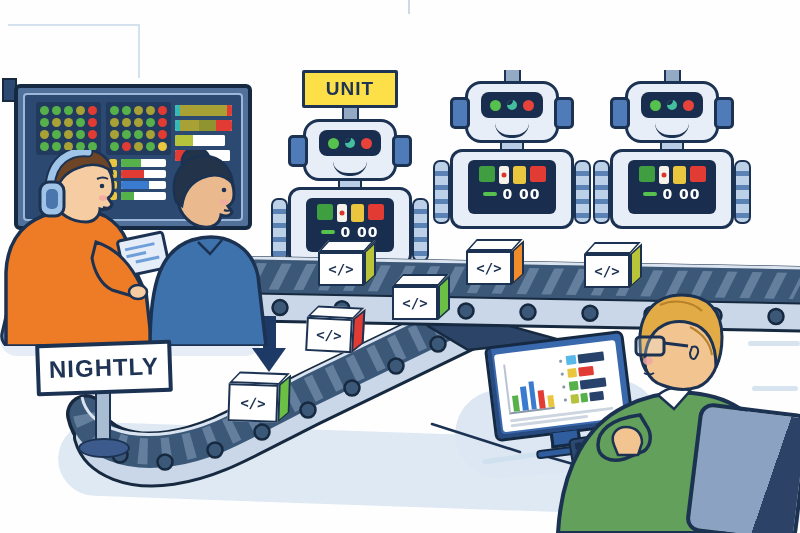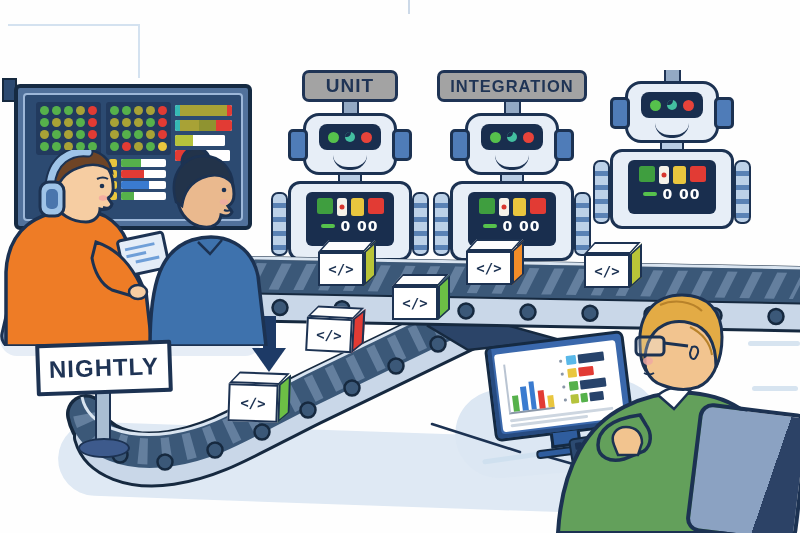--- a/index.html
+++ b/index.html
@@ -33,21 +33,21 @@
   .wbar span{height:100%;}
   .mini{position:absolute;left:84px;top:64px;}
   .mrow{display:flex;align-items:center;gap:4px;margin-bottom:3px;height:8px;}
   .mrow .sq{width:8px;height:8px;border-radius:2px;background:#e9c63e;flex:0 0 auto;}
   .mrow .track{width:45px;height:8px;background:#fff;border-radius:2px;overflow:hidden;}
   .mrow .fill{display:block;height:100%;}
 
   
   .robot{position:absolute;top:70px;width:150px;display:flex;flex-direction:column;align-items:center;z-index:10;}
   .r0{left:275px;} .r1{left:437px;} .r2{left:597px;}
-  .sign{background:#a3a3a3;border:3.5px solid #1f3455;color:#1f3455;font-weight:800;font-size:19px;letter-spacing:1px;padding:10px 10px;border-radius:7px;display:flex;justify-content:center;align-items:center;box-sizing:border-box;height:32px;}
+  .sign{background:#fde047;border:3.5px solid #1f3455;color:#1f3455;font-weight:800;font-size:19px;letter-spacing:1px;padding:16px 10px;border-radius:2px;display:flex;justify-content:center;align-items:center;box-sizing:border-box;height:32px;}
   .r0 .sign{min-width:96px;} .r1 .sign{font-size:16.5px;min-width:138px;} .r2 .sign{min-width:112px;}
   .sign-post{width:13px;height:11px;background:#93a9c4;border-left:2.5px solid #1f3455;border-right:2.5px solid #1f3455;}
   .head{position:relative;width:88px;height:56px;background:#e7eef7;border:3px solid #1c3252;border-radius:16px;}
   .ear{position:absolute;top:13px;width:14px;height:26px;background:#4f7cb8;border:3px solid #1c3252;border-radius:5px;}
   .ear.l{left:-18px;} .ear.r{right:-18px;}
   .face{position:absolute;left:50%;transform:translateX(-50%);top:8px;width:62px;height:26px;background:#192e4e;border-radius:8px;display:flex;align-items:center;justify-content:center;gap:6px;}
   .eye{width:11px;height:11px;border-radius:50%;}
   .eye.g{background:#56c14c;} .eye.r{background:#e8433a;}
   .crescent{width:10px;height:10px;border-radius:50%;background:#43bfa0;position:relative;overflow:hidden;}
   .crescent::after{content:"";position:absolute;left:-3px;top:-4px;width:9px;height:9px;border-radius:50%;background:#192e4e;}
@@ -254,21 +254,20 @@
         </div>
         <div class="crow">
           <span class="cdash"></span>
           <span class="counter">0 00</span>
         </div>
       </div>
     </div>
   </div>
 
   <div class="robot r1">
-    <div class="sign">INTEGRATION</div>
     <div class="sign-post"></div>
     <div class="head">
       <div class="ear l"></div>
       <div class="ear r"></div>
       <div class="face">
         <span class="eye g"></span>
         <span class="crescent"></span>
         <span class="eye r"></span>
       </div>
       <div class="smile"></div>

